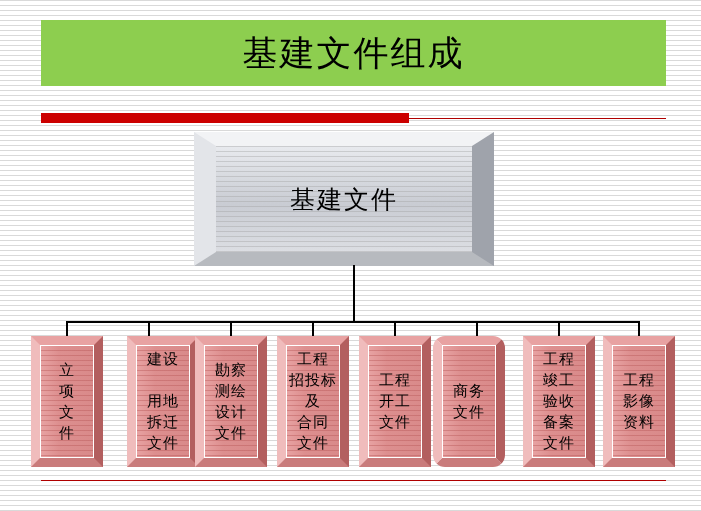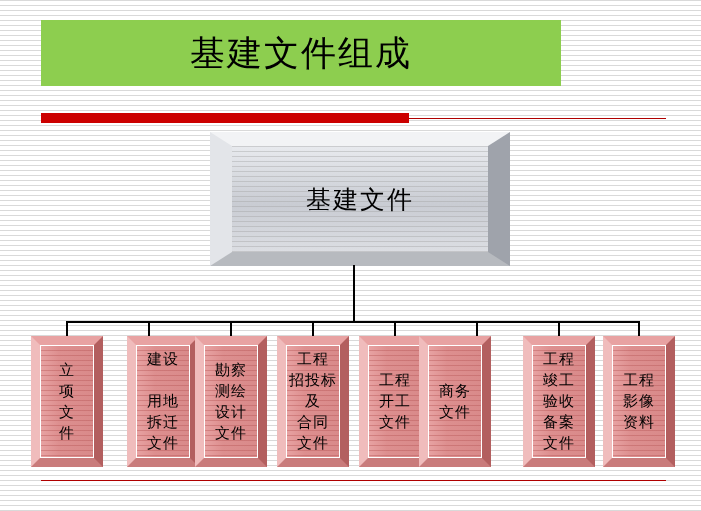--- a/index.html
+++ b/index.html
@@ -26,21 +26,21 @@
       #ffffff 5px
     );
     overflow: hidden;
   }
 
   
   #title-banner {
     position: absolute;
     left: 41px;
     top: 20px;
-    width: 520px;
+    width: 625px;
     height: 66px;
     background-color: #8dce4f;
     display: flex;
     align-items: center;
     justify-content: center;
   }
   #title-text {
     font-size: 35px;
     line-height: 1;
     color: #000000;
@@ -97,21 +97,21 @@
     position: absolute;
     top: 321px;
     width: 2px;
     height: 15px;
     background-color: #000000;
   }
 
   
   #root-box {
     position: absolute;
-    left: 210px;
+    left: 194px;
     top: 132px;
     width: 300px;
     height: 134px;
     box-sizing: border-box;
     background:
       repeating-linear-gradient(
         to bottom,
         rgba(160,160,160,0.40) 0px,
         rgba(160,160,160,0.40) 1px,
         rgba(255,255,255,0) 1px,
@@ -261,21 +261,21 @@
   </div>
 
   <div class="leaf-box" style="left:359px;">
     <div class="leaf-inner">
       <div class="leaf-label">工程
 开工
 文件</div>
     </div>
   </div>
 
-  <div class="leaf-box" style="left:419px;">
+  <div class="leaf-box" style="left:433px;border-radius:12px;">
     <div class="leaf-inner">
       <div class="leaf-label">商务
 文件</div>
     </div>
   </div>
 
   <div class="leaf-box" style="left:523px;">
     <div class="leaf-inner">
       <div class="leaf-label">工程
 竣工

